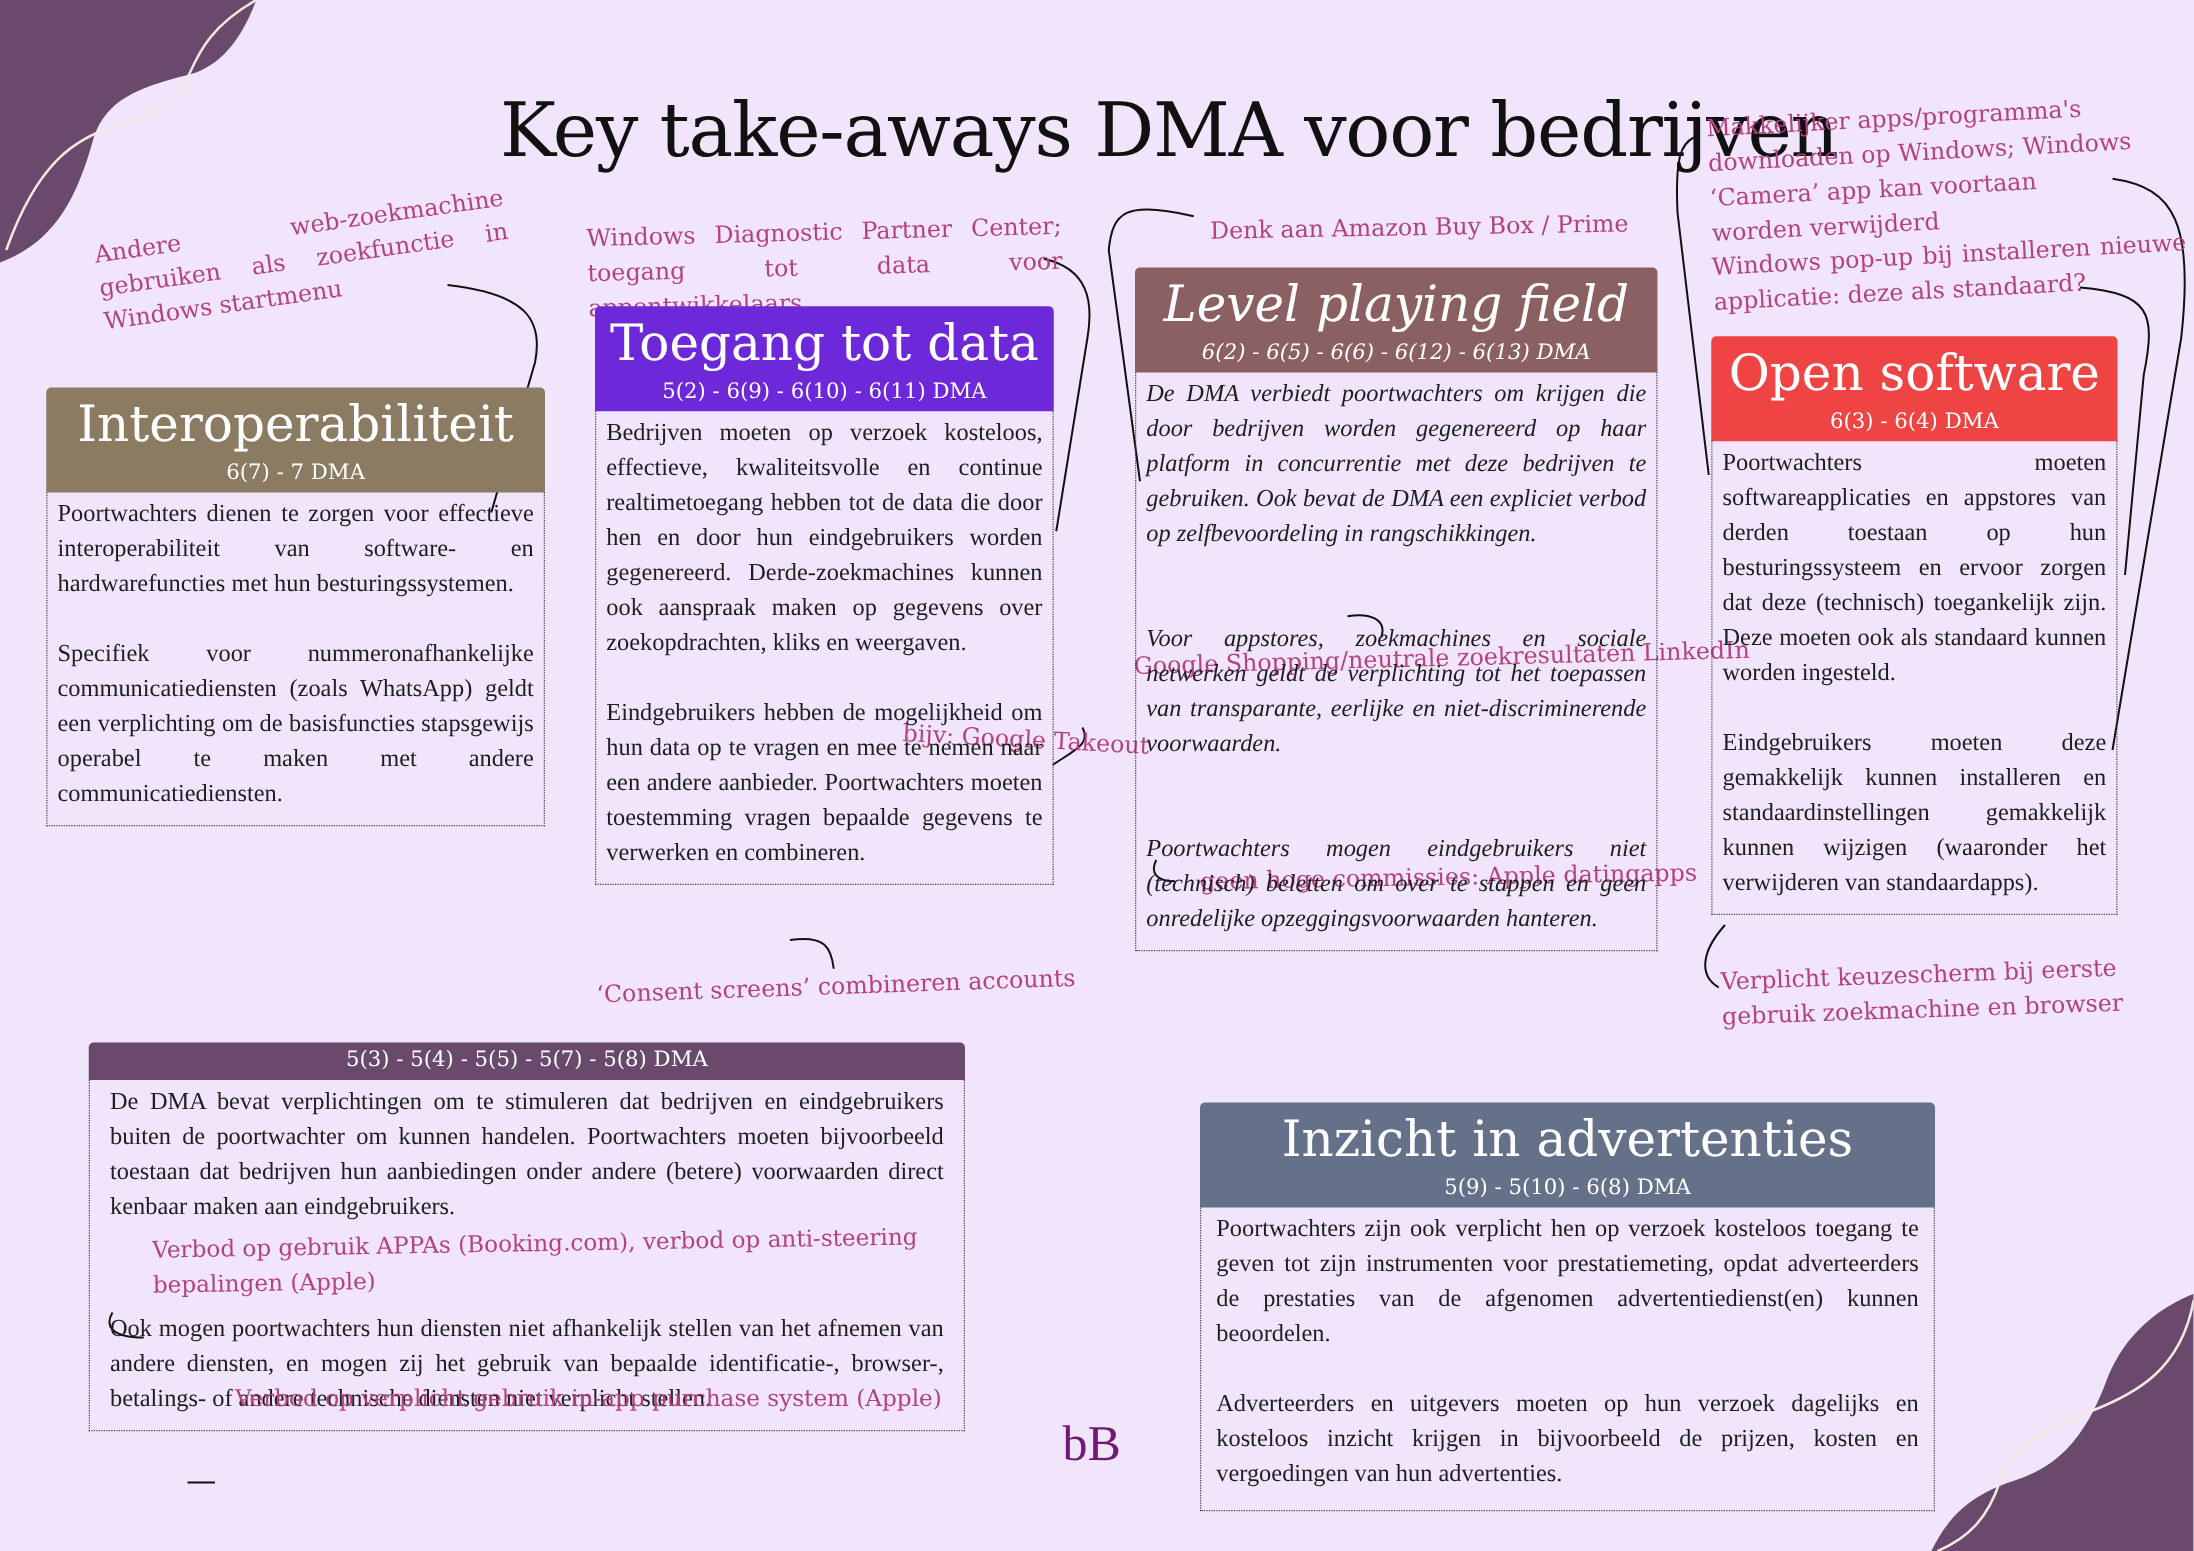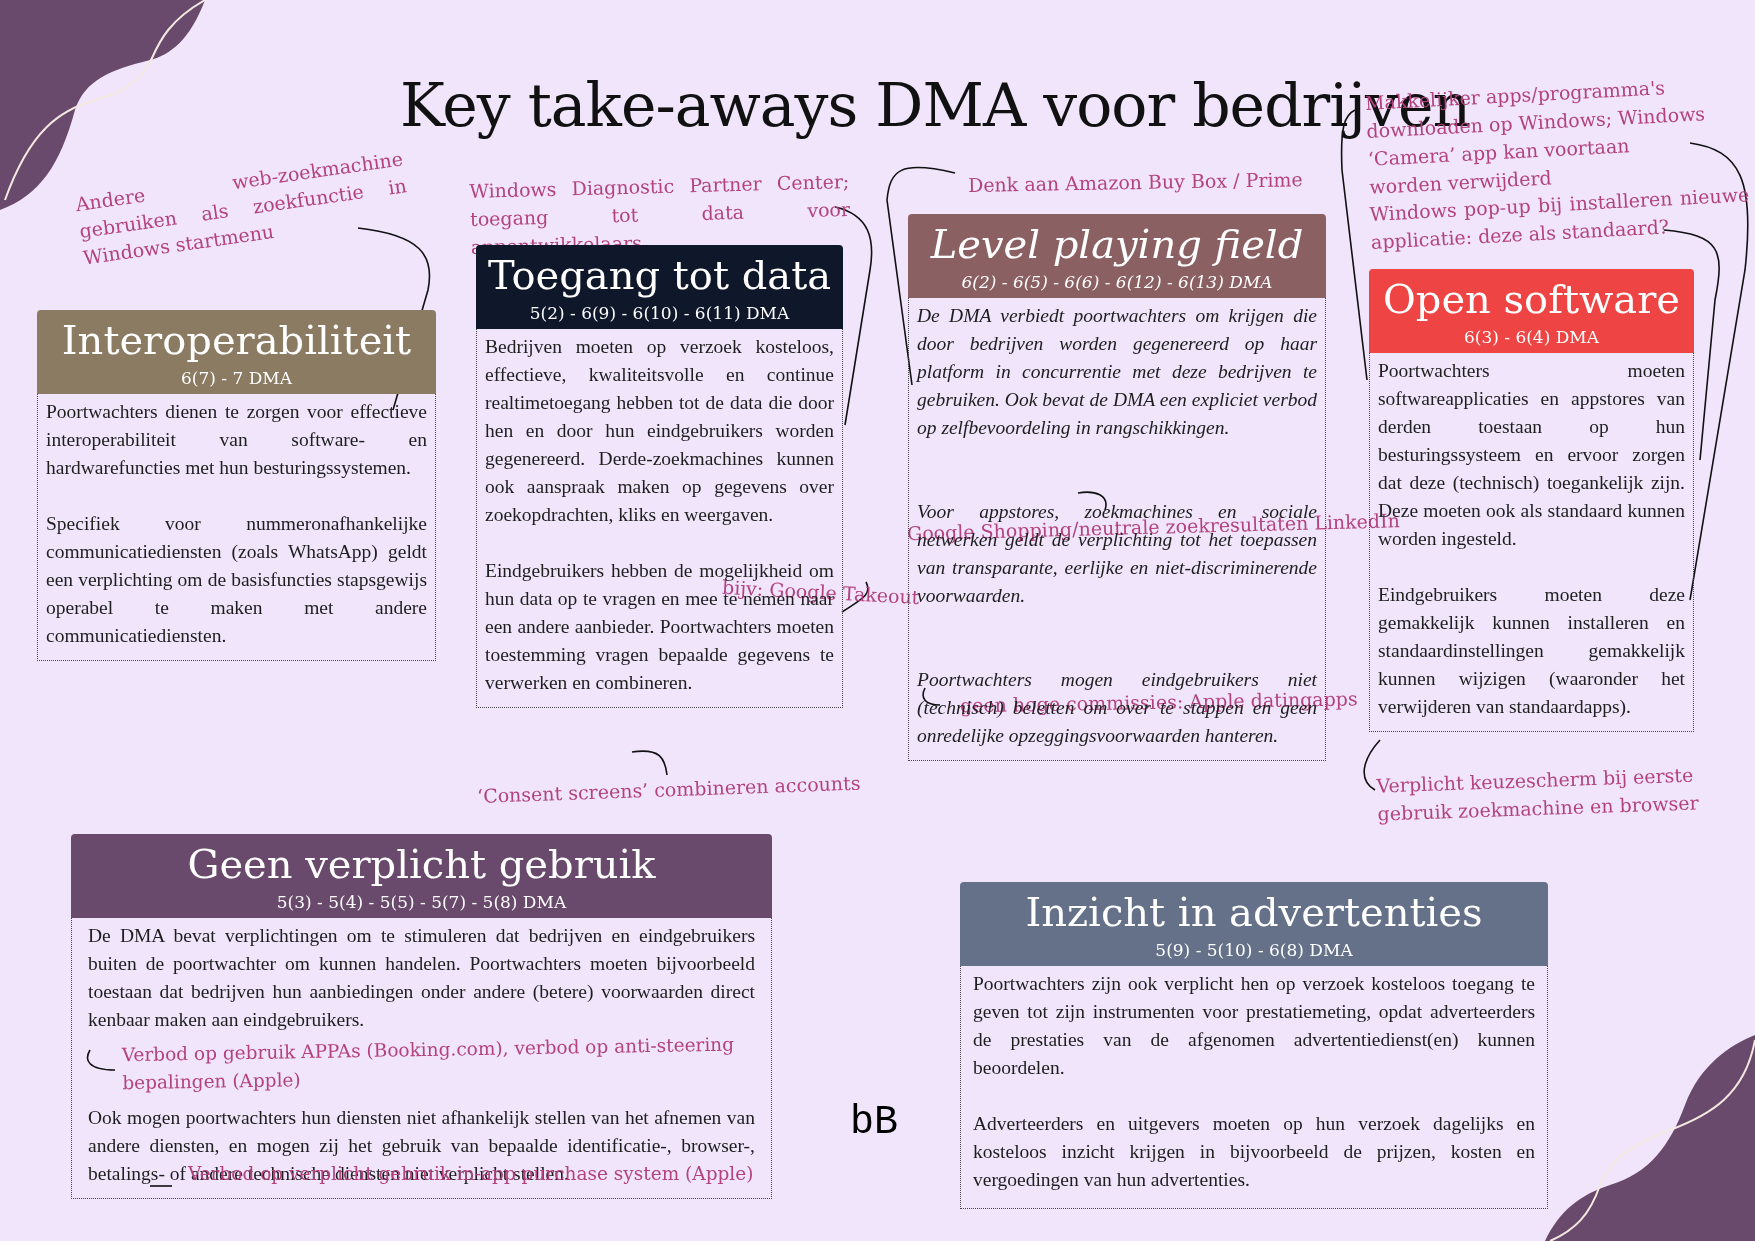--- a/index.html
+++ b/index.html
@@ -27,22 +27,22 @@
     font-size: 19.5px; line-height: 28px; text-align: justify; color: #1e1e1e;
   }
   .card-body p { margin: 0; }
   .card-body p + p { margin-top: 28px; }
   .note {
     position: absolute; color: #b3427e; font-size: 19px; line-height: 28px;
     font-family: "DejaVu Serif", serif;
   }
   .inline-note { color: #b3427e; font-family: "DejaVu Serif", serif; font-size: 18.5px; }
   .logo {
-    position: absolute; left: 850px; top: 1100px; font-size: 40px;
-    font-family: Liberation Mono, monospace; color: #000000;
+    position: absolute; left: 850px; top: 1131px; font-size: 40px;
+    font-family: Liberation Serif, serif; color: #701a75;
   }
   svg.lines { position: absolute; left: 0; top: 0; pointer-events: none; }
 </style>
 </head>
 <body>
 
 <svg class="deco" style="left:0;top:0" width="260" height="220" viewBox="0 0 260 220">
   <path d="M0,0 L205,0 C190,40 170,55 150,60 C110,70 85,80 75,110 C60,165 40,195 0,210 Z" fill="#6a4a6c"></path>
   <path d="M205,0 C170,20 160,40 152,58 C140,85 115,95 95,100 C60,110 30,130 5,200" stroke="#f4e9e0" stroke-width="2" fill="none"></path>
 </svg>
@@ -87,21 +87,21 @@
     <span class="h">Interoperabiliteit</span>
     <span class="ref">6(7) - 7 DMA</span>
   </div>
   <div class="card-body">
     <p>Poortwachters dienen te zorgen voor effectieve interoperabiliteit van software- en hardwarefuncties met hun besturingssystemen.</p>
     <p>Specifiek voor nummeronafhankelijke communicatiediensten (zoals WhatsApp) geldt een verplichting om de basisfuncties stapsgewijs operabel te maken met andere communicatiediensten.</p>
   </div>
 </div>
 
 <div class="card" style="left:476px;top:245px;width:367px;">
-  <div class="card-head" style="background:#0f172a">
+  <div class="card-head" style="background:#6d28d9">
     <span class="h">Toegang tot data</span>
     <span class="ref">5(2) - 6(9) - 6(10) - 6(11) DMA</span>
   </div>
   <div class="card-body">
     <p>Bedrijven moeten op verzoek kosteloos, effectieve, kwaliteitsvolle en continue realtimetoegang hebben tot de data die door hen en door hun eindgebruikers worden gegenereerd. Derde-zoekmachines kunnen ook aanspraak maken op gegevens over zoekopdrachten, kliks en weergaven.</p>
     <p>Eindgebruikers hebben de mogelijkheid om hun data op te vragen en mee te nemen naar een andere aanbieder. Poortwachters moeten toestemming vragen bepaalde gegevens te verwerken en combineren.</p>
   </div>
 </div>
 
 <div class="card" style="left:908px;top:214px;width:418px;font-style:italic;">
@@ -122,21 +122,20 @@
     <span class="ref">6(3) - 6(4) DMA</span>
   </div>
   <div class="card-body">
     <p>Poortwachters moeten softwareapplicaties en appstores van derden toestaan op hun besturingssysteem en ervoor zorgen dat deze (technisch) toegankelijk zijn. Deze moeten ook als standaard kunnen worden ingesteld.</p>
     <p>Eindgebruikers moeten deze gemakkelijk kunnen installeren en standaardinstellingen gemakkelijk kunnen wijzigen (waaronder het verwijderen van standaardapps).</p>
   </div>
 </div>
 
 <div class="card" style="left:71px;top:834px;width:701px;">
   <div class="card-head" style="background:#6a4a6c">
-    <span class="h">Geen verplicht gebruik</span>
     <span class="ref">5(3) - 5(4) - 5(5) - 5(7) - 5(8) DMA</span>
   </div>
   <div class="card-body" style="padding-left:16px;padding-right:16px;">
     <p>De DMA bevat verplichtingen om te stimuleren dat bedrijven en eindgebruikers buiten de poortwachter om kunnen handelen. Poortwachters moeten bijvoorbeeld toestaan dat bedrijven hun aanbiedingen onder andere (betere) voorwaarden direct kenbaar maken aan eindgebruikers.</p>
     <div style="padding-left:34px;margin-top:2px;text-align:left;transform:rotate(-1deg);">
       <span class="inline-note">Verbod op gebruik APPAs (Booking.com), verbod op anti-steering bepalingen (Apple)</span>
     </div>
     <p style="margin-top:12px">Ook mogen poortwachters hun diensten niet afhankelijk stellen van het afnemen van andere diensten, en mogen zij het gebruik van bepaalde identificatie-, browser-, betalings- of andere technische diensten niet verplicht stellen.</p>
     <div style="padding-left:100px;margin-top:-28px;text-align:left;">
       <span class="inline-note">Verbod op verplicht gebruik in-app purchase system (Apple)</span>

